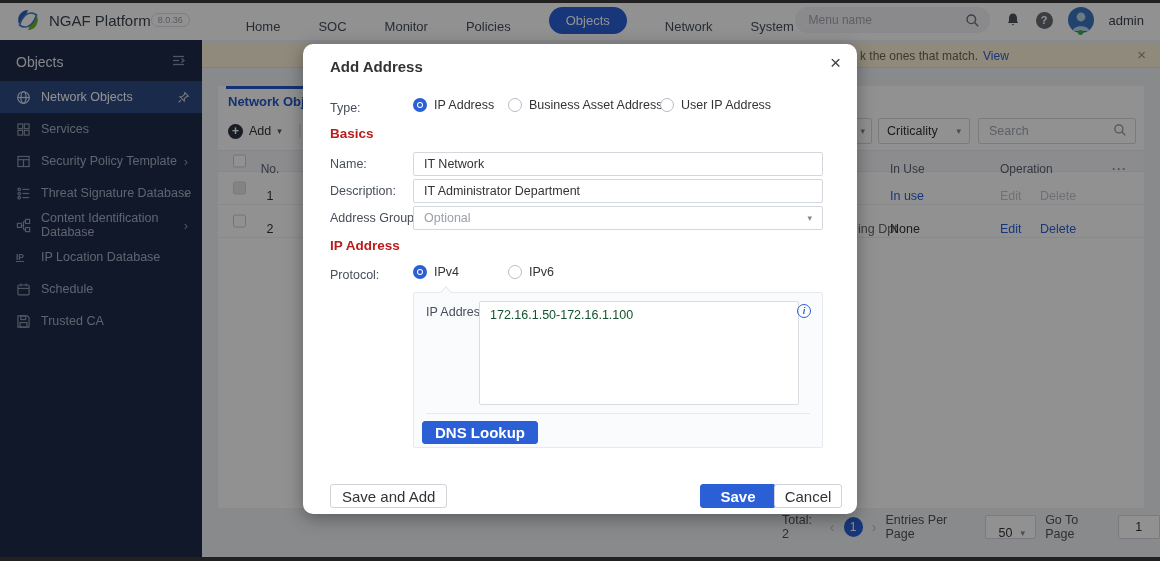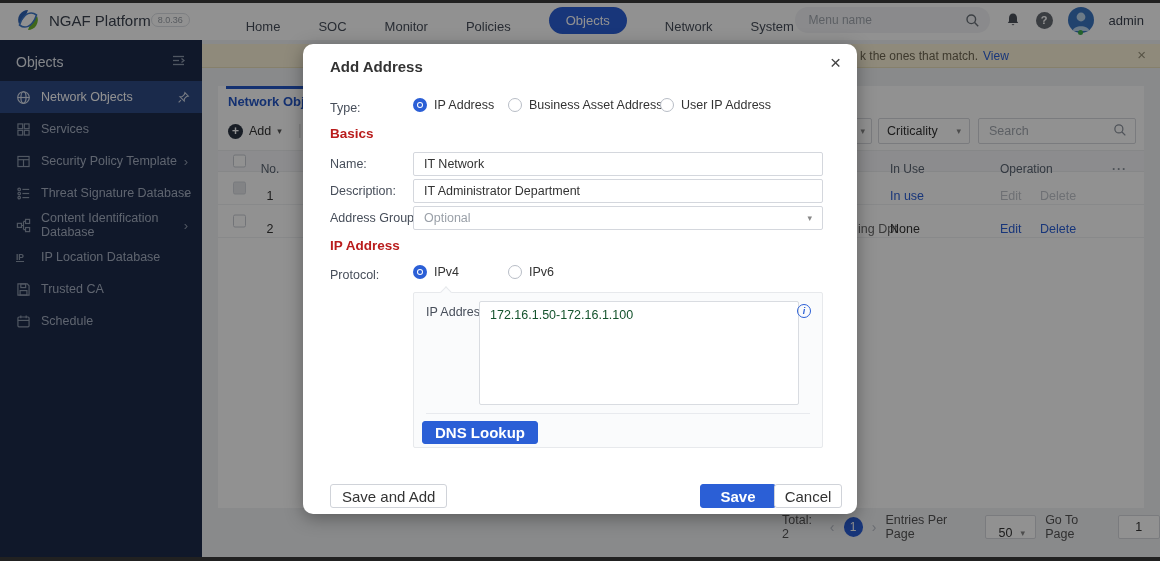--- a/index.html
+++ b/index.html
@@ -240,37 +240,37 @@
       <span>Content Identification Database</span>
       <span class="chev">›</span>
     </div>
     <div class="sb-item">
       <span class="ic ip-ic">IP</span>
       <span>IP Location Database</span>
     </div>
     <div class="sb-item">
       <span class="ic">
         <svg width="15" height="15" viewBox="0 0 14 14" fill="none" stroke="currentColor" stroke-width="1.1">
-          <path d="M1.8 1.8 L10.5 1.8 L12.2 3.5 L12.2 12.2 L1.8 12.2 Z"></path>
-            <rect x="4.5" y="1.8" width="4.5" height="3.4"></rect>
-            <rect x="3.8" y="8" width="6.4" height="4.2"></rect>
-        </svg>
-      </span>
-      <span>Trusted CA</span>
-    </div>
-    <div class="sb-item">
-      <span class="ic">
-        <svg width="15" height="15" viewBox="0 0 14 14" fill="none" stroke="currentColor" stroke-width="1.1">
           <rect x="1.8" y="2.8" width="10.4" height="9.2" rx="1"></rect>
             <line x1="4.5" y1="1.3" x2="4.5" y2="4"></line>
             <line x1="9.5" y1="1.3" x2="9.5" y2="4"></line>
             <line x1="1.8" y1="6" x2="12.2" y2="6"></line>
         </svg>
       </span>
       <span>Schedule</span>
+    </div>
+    <div class="sb-item">
+      <span class="ic">
+        <svg width="15" height="15" viewBox="0 0 14 14" fill="none" stroke="currentColor" stroke-width="1.1">
+          <path d="M1.8 1.8 L10.5 1.8 L12.2 3.5 L12.2 12.2 L1.8 12.2 Z"></path>
+            <rect x="4.5" y="1.8" width="4.5" height="3.4"></rect>
+            <rect x="3.8" y="8" width="6.4" height="4.2"></rect>
+        </svg>
+      </span>
+      <span>Trusted CA</span>
     </div>
   </aside>
 
   <div class="content">
     <div class="banner">
       <div class="frag-wrap">
         <span>k the ones that match.</span><a>View</a>
       </div>
       <span class="bn-close">×</span>
     </div>

